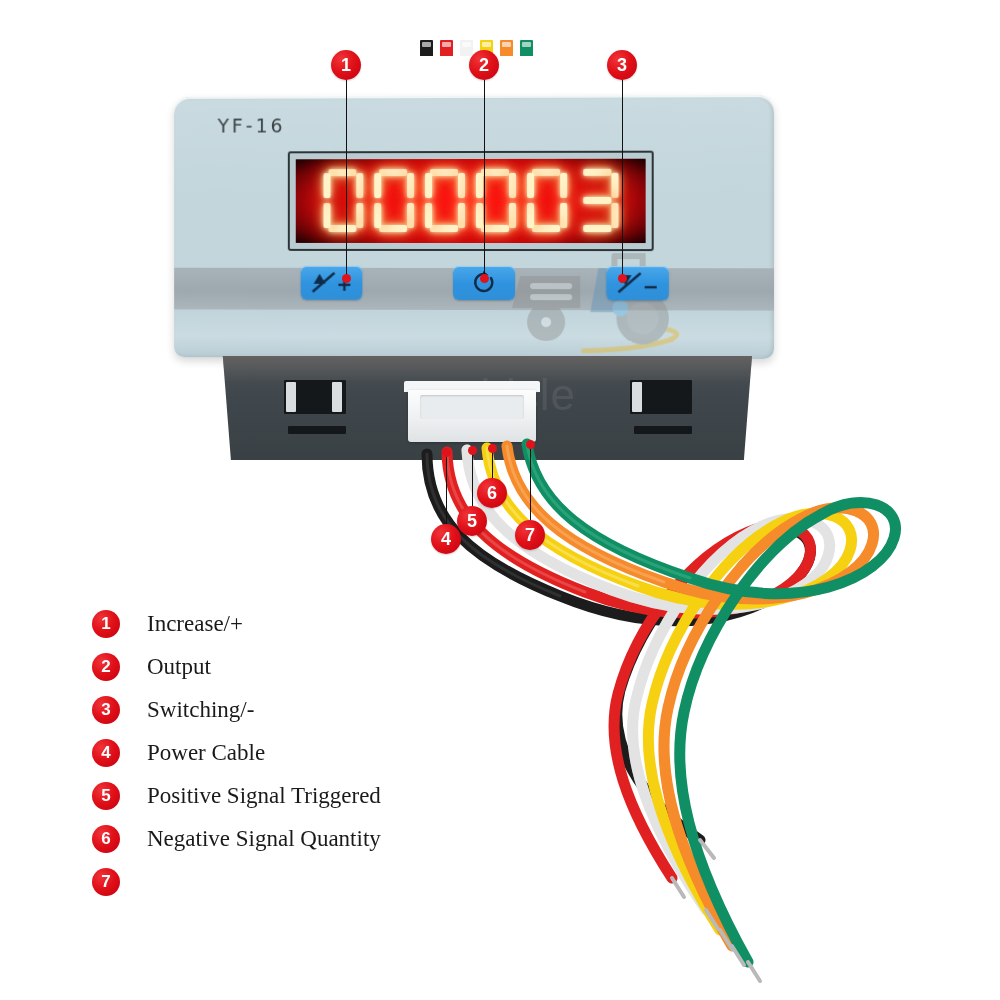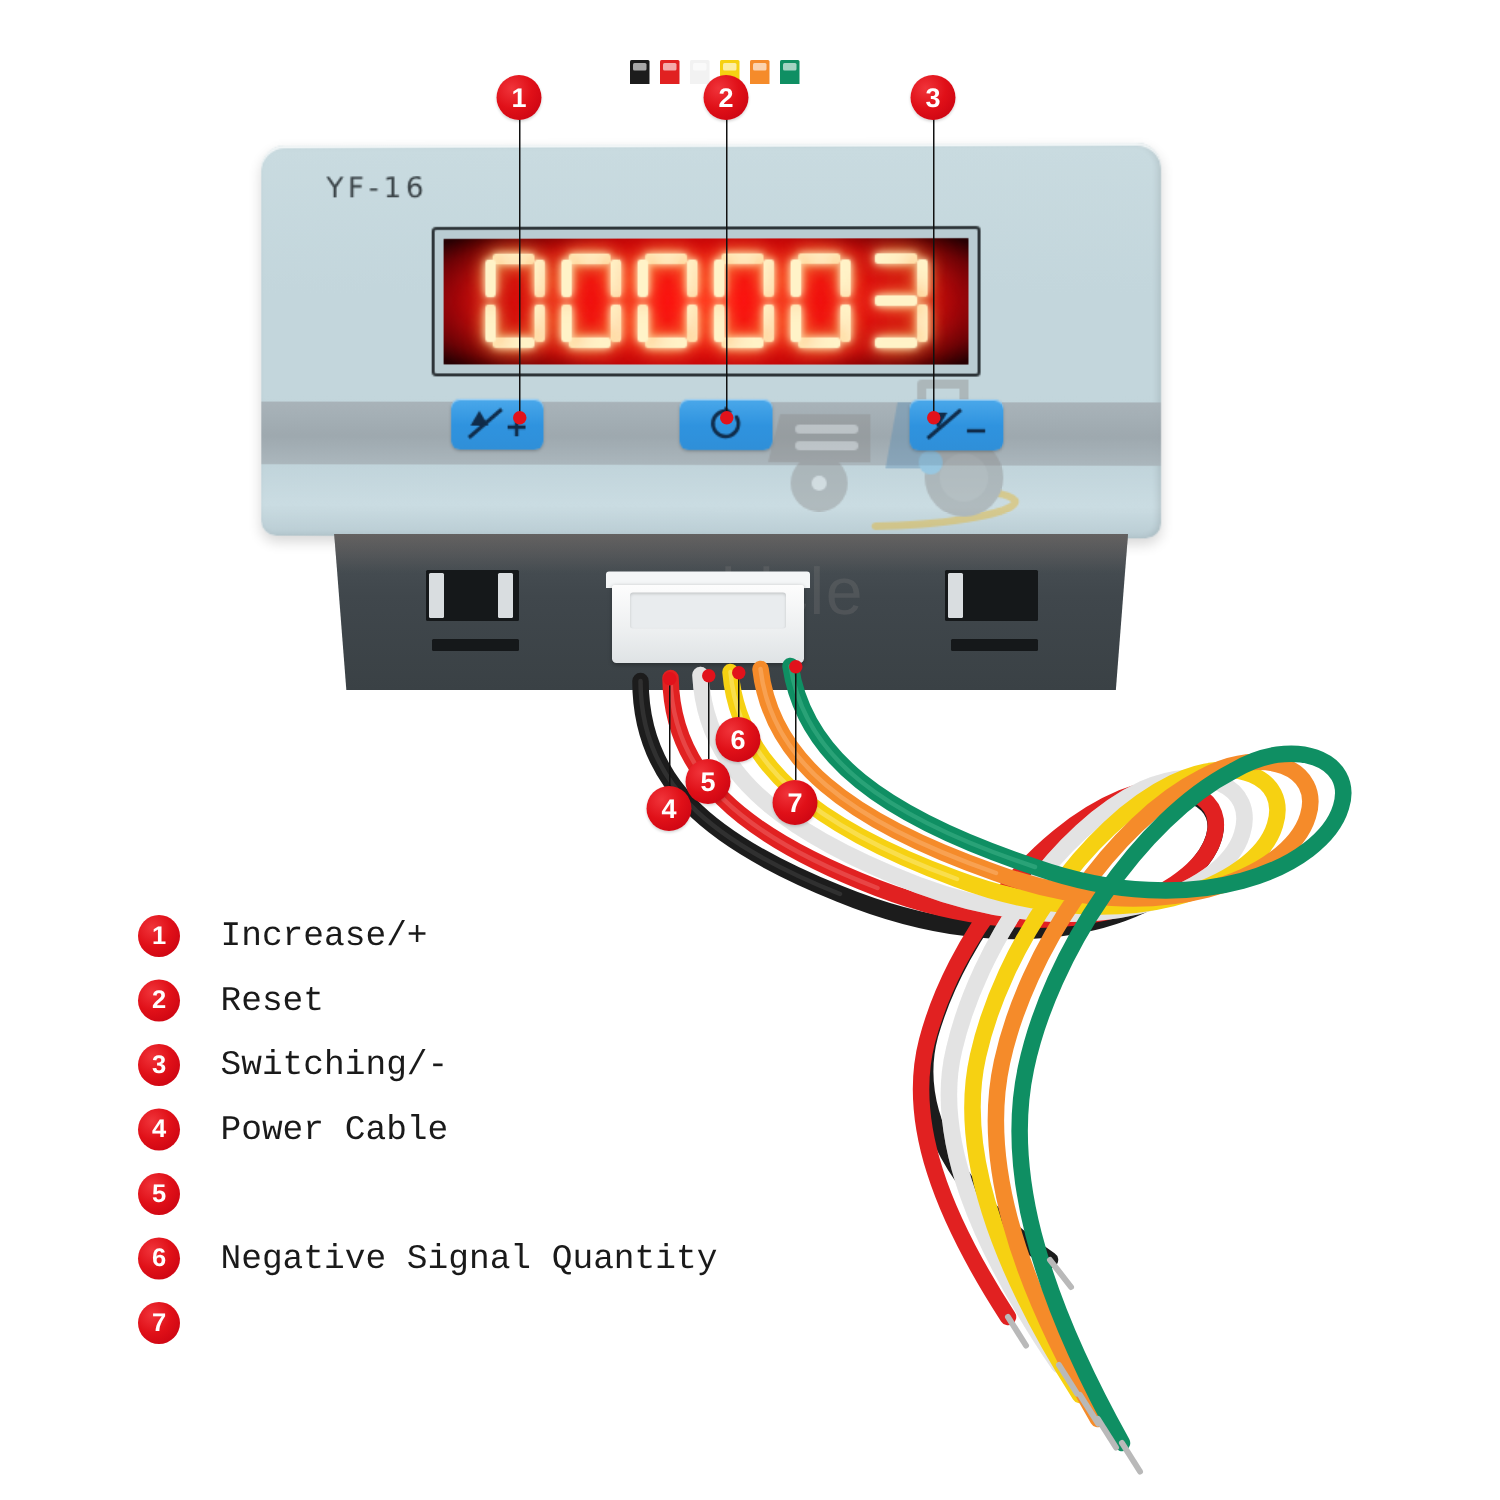--- a/index.html
+++ b/index.html
@@ -304,21 +304,21 @@
     display: flex;
     align-items: center;
     justify-content: center;
     line-height: 1;
     user-select: none;
   }
   .legend-text {
     margin-left: 27px;
     font-size: 23px;
     color: #1a1a1a;
-    font-family: Liberation Mono, monospace;
+    font-family: Liberation Serif, serif;
     white-space: nowrap;
   }
 
   
   .vehicle-wm {
     position: absolute;
     left: 432px;
     top: 370px;
     font-size: 44px;
     color: rgba(120,120,120,0.30);
@@ -520,32 +520,33 @@
   <div class="leader-dot" style="left:526px; top:440px;"></div>
   <div class="badge" style="left:515px; top:520px;">7</div>
 
   <div class="legend" id="legend">
       <div class="legend-row">
         <div class="legend-badge">1</div>
         <div class="legend-text">Increase/+</div>
       </div>
       <div class="legend-row">
         <div class="legend-badge">2</div>
-        <div class="legend-text">Reset</div>
+        <div class="legend-text">Output</div>
       </div>
       <div class="legend-row">
         <div class="legend-badge">3</div>
         <div class="legend-text">Switching/-</div>
       </div>
       <div class="legend-row">
         <div class="legend-badge">4</div>
         <div class="legend-text">Power Cable</div>
       </div>
       <div class="legend-row">
         <div class="legend-badge">5</div>
+        <div class="legend-text">Positive Signal Triggered</div>
       </div>
       <div class="legend-row">
         <div class="legend-badge">6</div>
         <div class="legend-text">Negative Signal Quantity</div>
       </div>
       <div class="legend-row">
         <div class="legend-badge">7</div>
       </div>
     </div>
 

